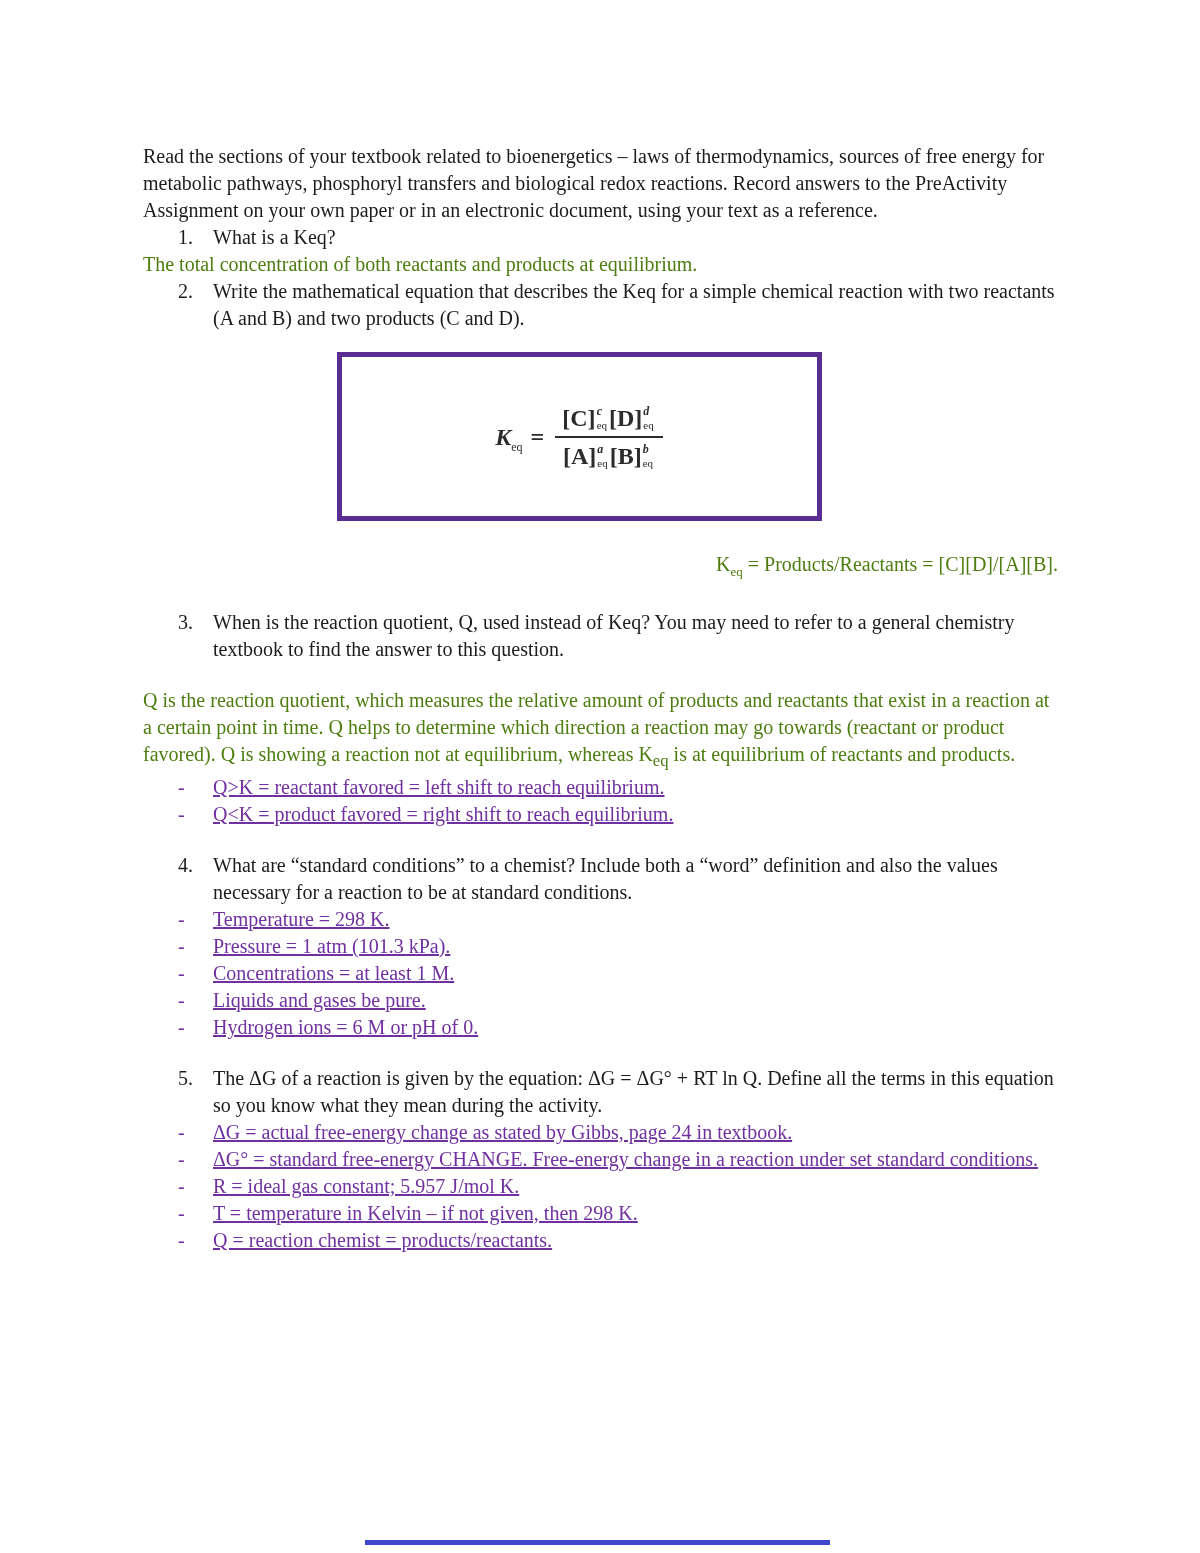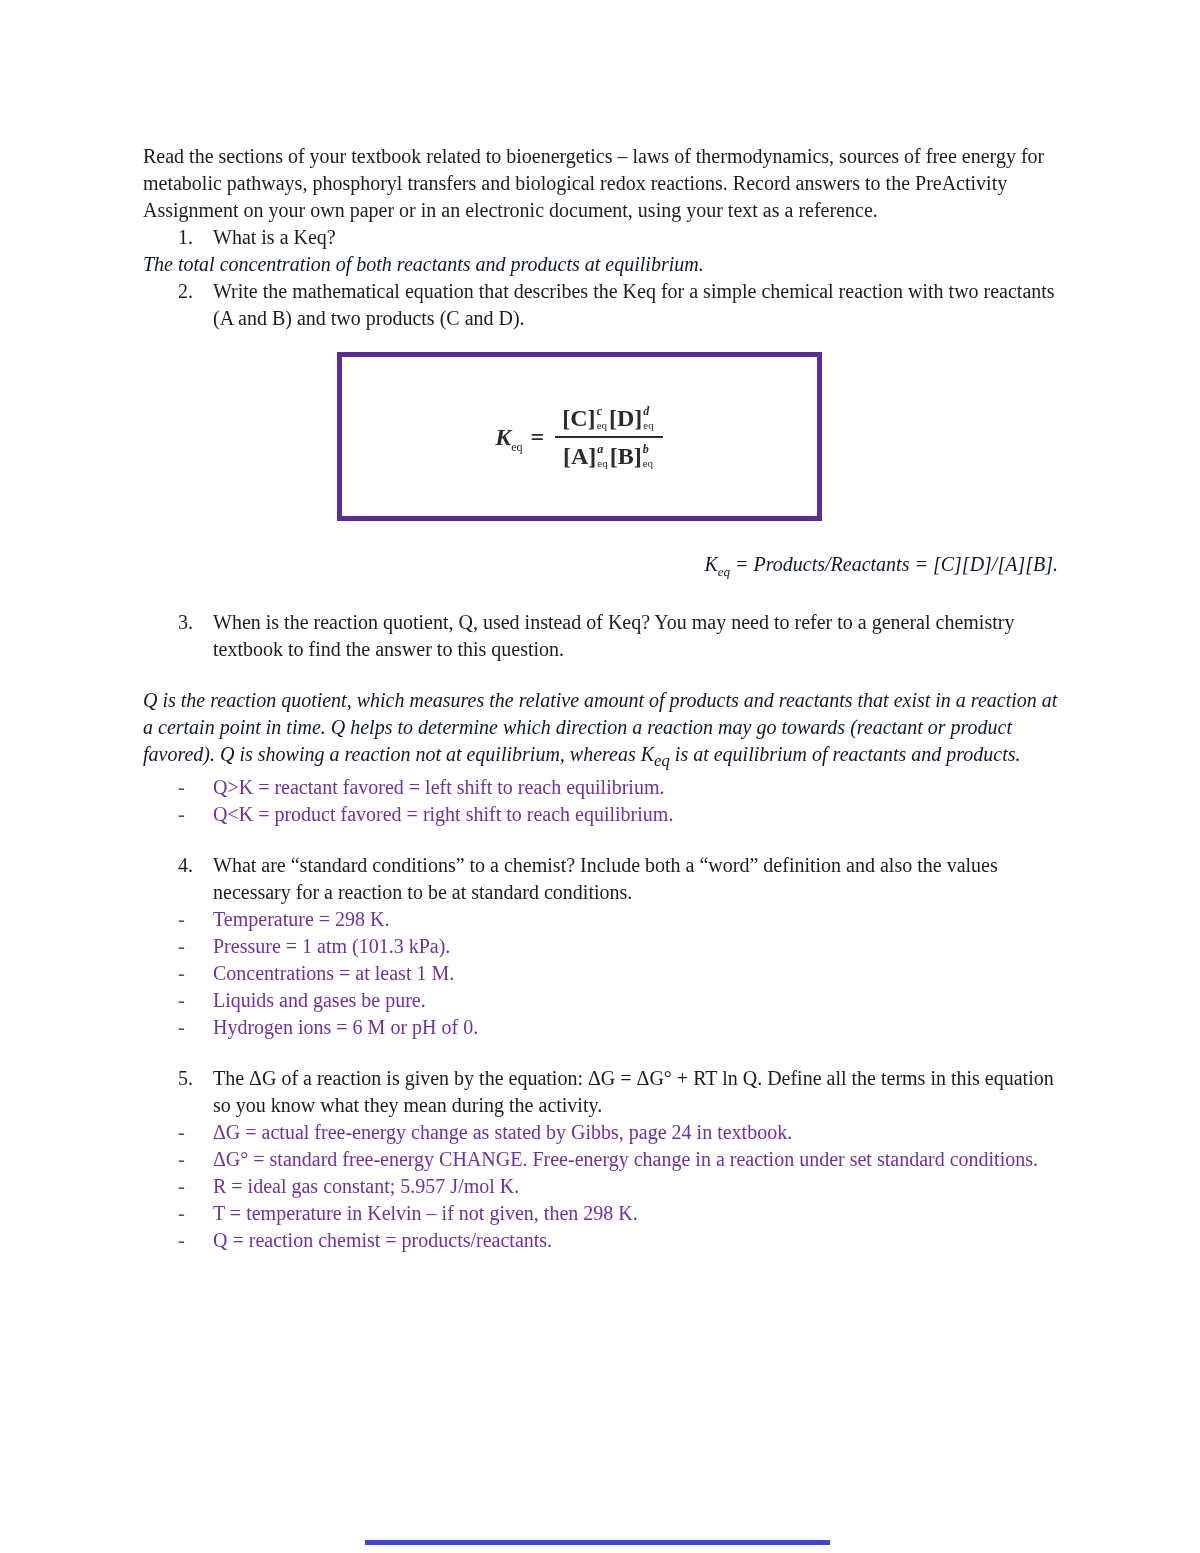--- a/index.html
+++ b/index.html
@@ -10,27 +10,27 @@
     height: 1553px;
     background: #ffffff;
     padding: 143px 142px 12px 143px;
     font-family: "Liberation Serif", "DejaVu Serif", serif;
     font-size: 20px;
     line-height: 27px;
     color: #1c1c1c;
     overflow: hidden;
   }
   p { margin: 0; }
-  .answer { color: #0f172a; font-style: italic; }
+  .answer { color: #4d7c0f; }
   .list-item { display: flex; }
   .list-item .num { flex: 0 0 35px; margin-left: 35px; }
   .list-item .q-text { flex: 1; }
   .bullet { display: flex; color: #7030A0; }
   .bullet .dash { flex: 0 0 35px; margin-left: 35px; }
-  .bullet .b-text { flex: 1; }
+  .bullet .b-text { flex: 1; text-decoration: underline; }
   .mt-sm { margin-top: 24px; }
   .mt-md { margin-top: 30px; text-align: right; }
 
   .eq-box {
     width: 485px;
     height: 169px;
     margin: 20px 0 0 194px;
     border: 5px solid #5B2D90;
     display: flex;
     align-items: center;

